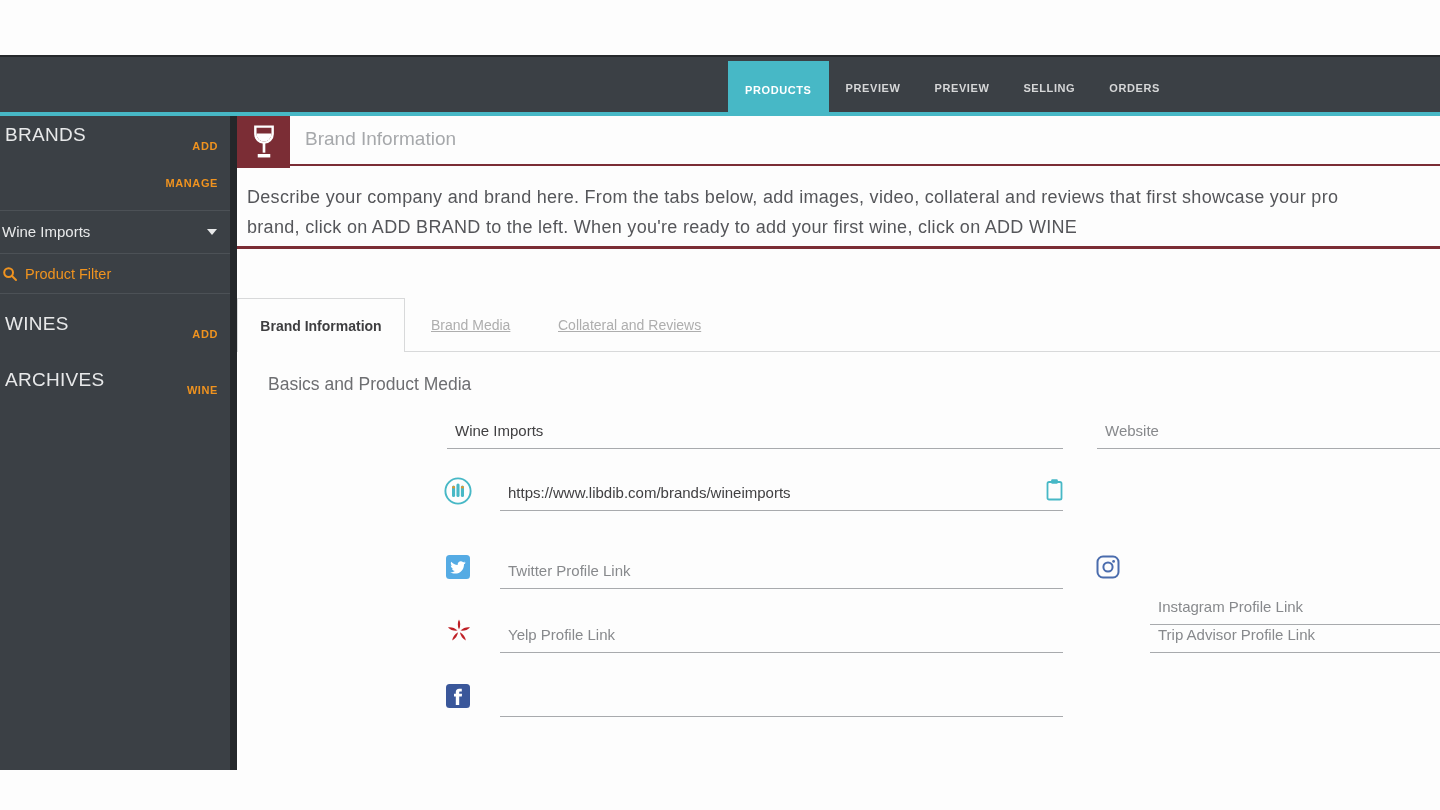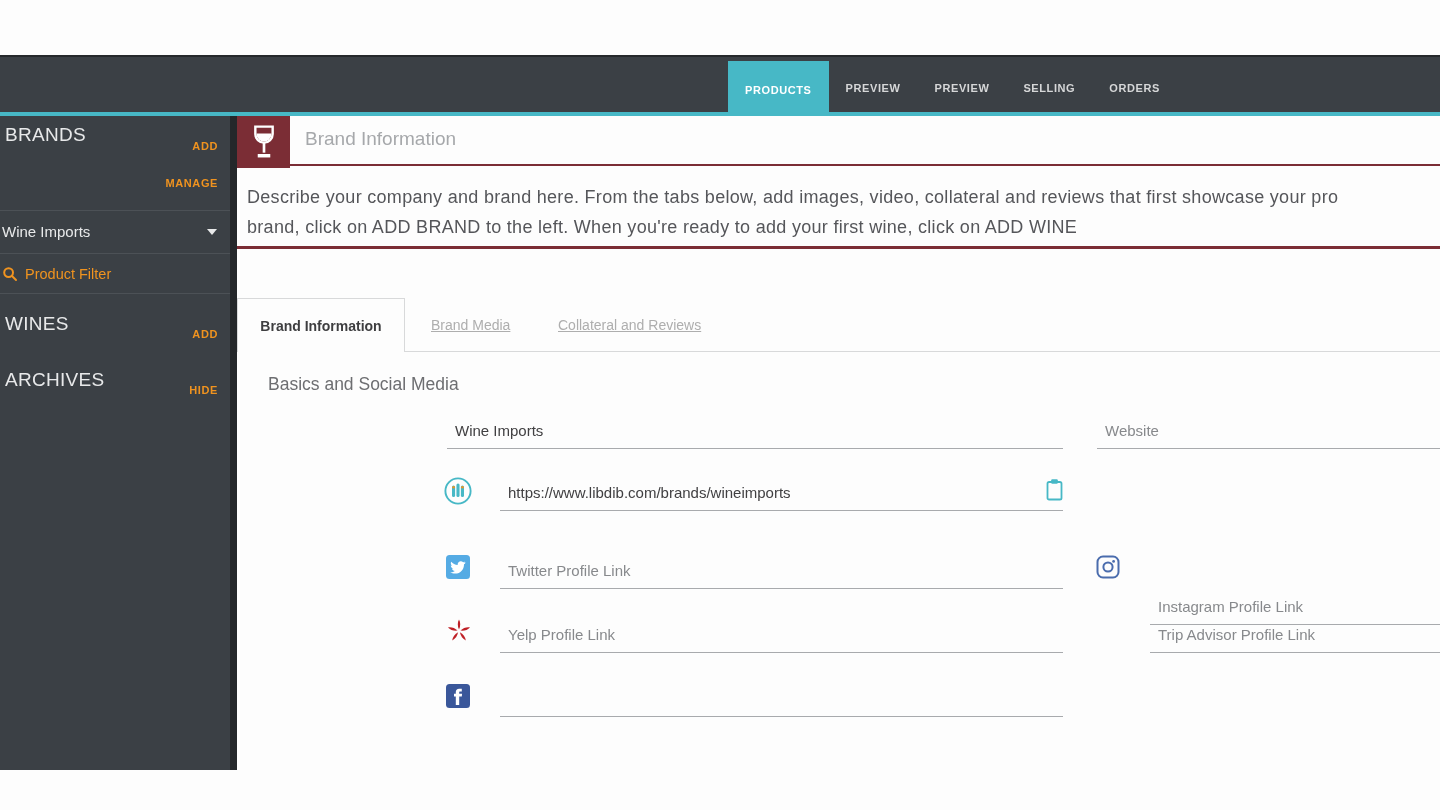--- a/index.html
+++ b/index.html
@@ -128,21 +128,21 @@
         <line x1="10" y1="10" x2="14" y2="14" stroke="#f0931f" stroke-width="2" stroke-linecap="round"></line>
       </svg>
       <span class="lbl">Product Filter</span>
     </div>
     <div class="sb-divider" style="top:177px;"></div>
 
     <div class="sb-heading" style="top:197px;">WINES</div>
     <div class="sb-action" style="top:212px;">ADD</div>
 
     <div class="sb-heading" style="top:253px;">ARCHIVES</div>
-    <div class="sb-action" style="top:268px;">HIDE</div>
+    <div class="sb-action" style="top:268px;">WINE</div>
   </div>
 
   <div class="page-header"></div>
   <div class="icon-block">
     <svg width="32" height="38" viewBox="0 0 24 26">
       <path d="M5.5 1.5 L18.5 1.5 L18.5 7 A6.5 6.5 0 0 1 5.5 7 Z" fill="none" stroke="#ffffff" stroke-width="1.8"></path>
       <path d="M6.4 6.6 L17.6 6.6 L17.6 7 A5.6 5.6 0 0 1 6.4 7 Z" fill="#ffffff" stroke="none"></path>
       <line x1="12" y1="13.5" x2="12" y2="21" stroke="#ffffff" stroke-width="2"></line>
       <line x1="7.3" y1="23.3" x2="16.7" y2="23.3" stroke="#ffffff" stroke-width="2.6"></line>
     </svg>
@@ -158,21 +158,21 @@
     <span>Brand Information</span>
   </div>
   <div class="tab-inactive tab-media">
     <span>Brand Media</span>
   </div>
   <div class="tab-inactive tab-collateral">
     <span>Collateral and Reviews</span>
   </div>
   <div class="tabs-baseline"></div>
 
-  <div class="section-title">Basics and Social Media</div>
+  <div class="section-title">Basics and Product Media</div>
 
   <input class="uinput in-brandname" value="Wine Imports" style="">
   <input class="uinput in-website" placeholder="Website" style="">
 
   <div class="row-icon ic-logo">
     <svg width="28" height="28" viewBox="0 0 28 28">
       <circle cx="14" cy="14" r="12.6" fill="none" stroke="#47b8c6" stroke-width="1.9"></circle>
       <rect x="8" y="8.5" width="3.1" height="11.5" rx="1.5" fill="#47b8c6"></rect>
       <rect x="12.45" y="6.5" width="3.1" height="13.5" rx="1.5" fill="#47b8c6"></rect>
       <rect x="16.9" y="8.5" width="3.1" height="11.5" rx="1.5" fill="#47b8c6"></rect>

